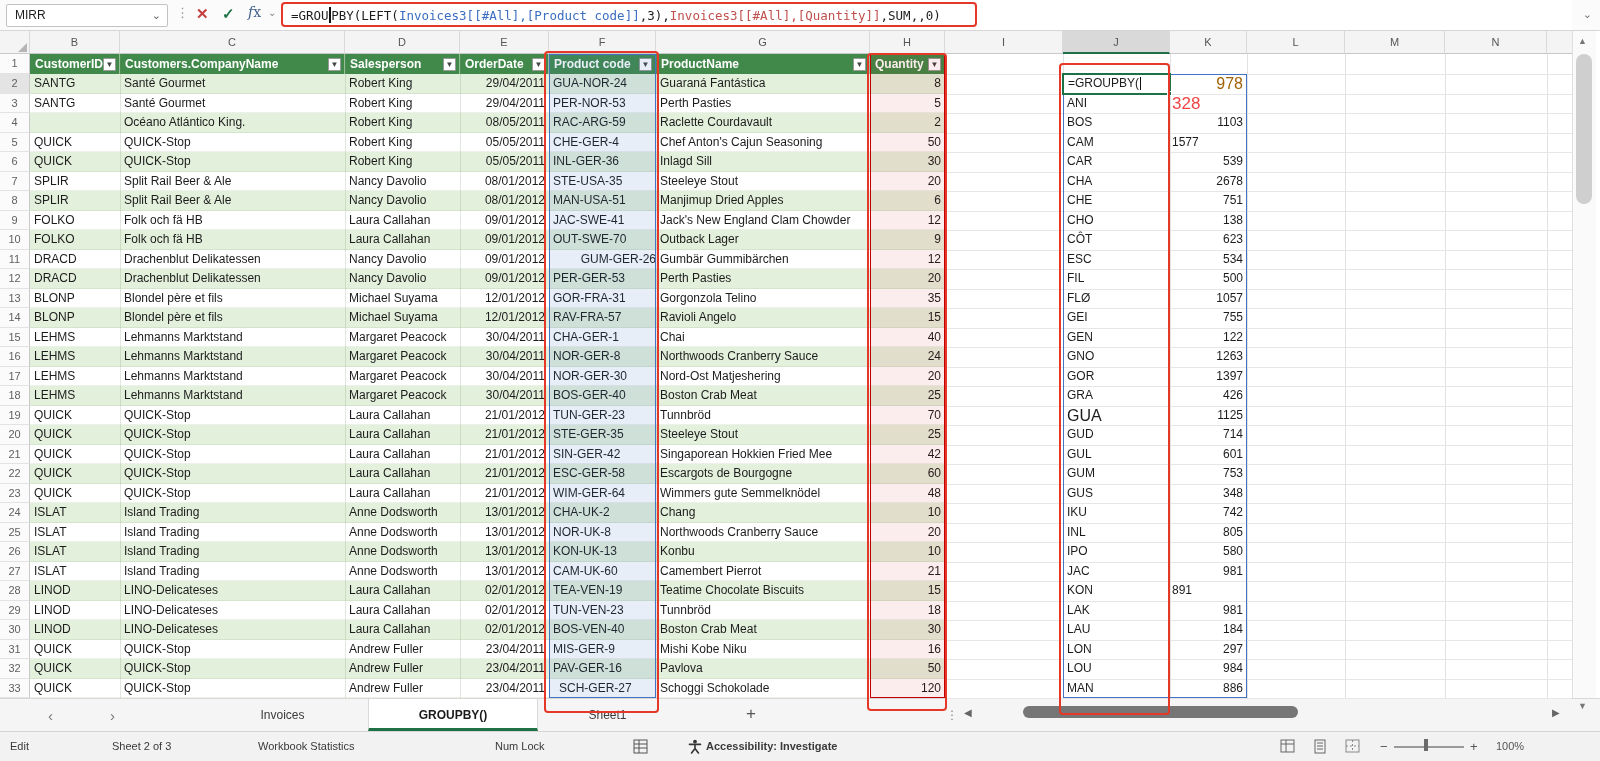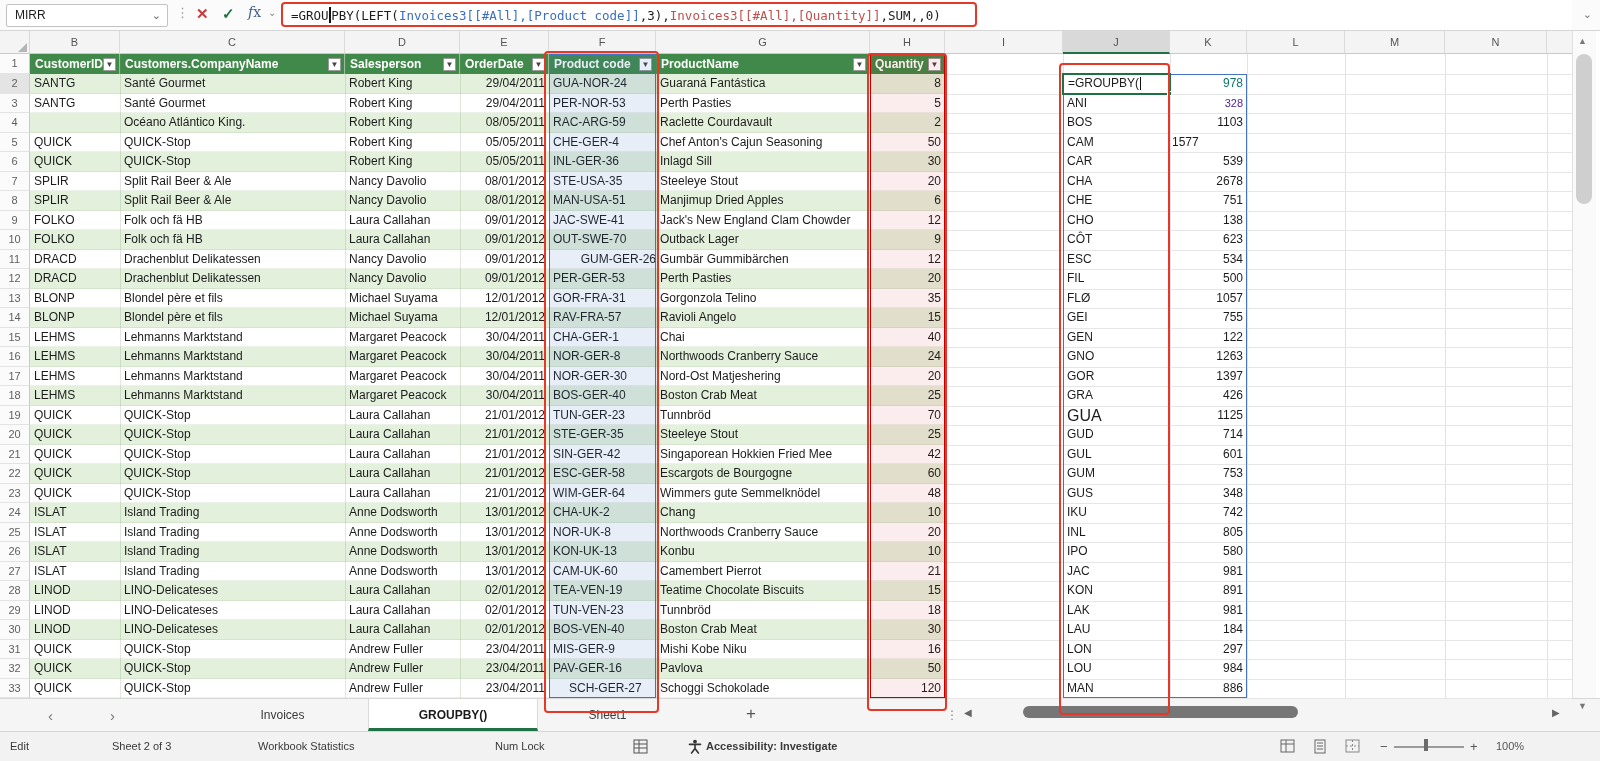--- a/index.html
+++ b/index.html
@@ -423,21 +423,21 @@
     <div style="position: absolute; left: 345px; top: 659px; width: 115px; height: 19.5px; font-size: 12px; line-height: 19.5px; white-space: nowrap; overflow: hidden; padding-left: 4px; color: rgb(28, 28, 28);">Andrew Fuller</div>
     <div style="position: absolute; left: 460px; top: 659px; width: 89px; height: 19.5px; font-size: 12px; line-height: 19.5px; white-space: nowrap; overflow: hidden; text-align: right; padding-right: 4px; color: rgb(28, 28, 28);">23/04/2011</div>
     <div style="position: absolute; left: 549px; top: 659px; width: 107px; height: 19.5px; font-size: 12px; line-height: 19.5px; white-space: nowrap; overflow: hidden; padding-left: 4px; color: rgb(28, 28, 28);">PAV-GER-16</div>
     <div style="position: absolute; left: 656px; top: 659px; width: 214px; height: 19.5px; font-size: 12px; line-height: 19.5px; white-space: nowrap; overflow: hidden; padding-left: 4px; color: rgb(28, 28, 28);">Pavlova</div>
     <div style="position: absolute; left: 870px; top: 659px; width: 75px; height: 19.5px; font-size: 12px; line-height: 19.5px; white-space: nowrap; overflow: hidden; text-align: right; padding-right: 4px; color: rgb(28, 28, 28);">50</div>
     <div style="position: absolute; left: 30px; top: 678.5px; width: 915px; height: 19.5px; background: rgb(255, 255, 255); border-bottom: 1px solid rgba(150, 180, 140, 0.18);"></div>
     <div style="position: absolute; left: 30px; top: 678.5px; width: 90px; height: 19.5px; font-size: 12px; line-height: 19.5px; white-space: nowrap; overflow: hidden; padding-left: 4px; color: rgb(28, 28, 28);">QUICK</div>
     <div style="position: absolute; left: 120px; top: 678.5px; width: 225px; height: 19.5px; font-size: 12px; line-height: 19.5px; white-space: nowrap; overflow: hidden; padding-left: 4px; color: rgb(28, 28, 28);">QUICK-Stop</div>
     <div style="position: absolute; left: 345px; top: 678.5px; width: 115px; height: 19.5px; font-size: 12px; line-height: 19.5px; white-space: nowrap; overflow: hidden; padding-left: 4px; color: rgb(28, 28, 28);">Andrew Fuller</div>
     <div style="position: absolute; left: 460px; top: 678.5px; width: 89px; height: 19.5px; font-size: 12px; line-height: 19.5px; white-space: nowrap; overflow: hidden; text-align: right; padding-right: 4px; color: rgb(28, 28, 28);">23/04/2011</div>
-    <div style="position: absolute; left: 549px; top: 678.5px; width: 107px; height: 19.5px; font-size: 12px; line-height: 19.5px; white-space: nowrap; overflow: hidden; padding-left: 20px; color: rgb(28, 28, 28);">SCH-GER-27</div>
+    <div style="position: absolute; left: 549px; top: 678.5px; width: 107px; height: 19.5px; font-size: 12px; line-height: 19.5px; white-space: nowrap; overflow: hidden; padding-left: 10px; color: rgb(28, 28, 28);">SCH-GER-27</div>
     <div style="position: absolute; left: 656px; top: 678.5px; width: 214px; height: 19.5px; font-size: 12px; line-height: 19.5px; white-space: nowrap; overflow: hidden; padding-left: 4px; color: rgb(28, 28, 28);">Schoggi Schokolade</div>
     <div style="position: absolute; left: 870px; top: 678.5px; width: 75px; height: 19.5px; font-size: 12px; line-height: 19.5px; white-space: nowrap; overflow: hidden; text-align: right; padding-right: 4px; color: rgb(28, 28, 28);">120</div>
     <div style="position: absolute; left: 120px; top: 54px; width: 1px; height: 644px; background: rgba(120, 150, 110, 0.22);"></div>
     <div style="position: absolute; left: 345px; top: 54px; width: 1px; height: 644px; background: rgba(120, 150, 110, 0.22);"></div>
     <div style="position: absolute; left: 460px; top: 54px; width: 1px; height: 644px; background: rgba(120, 150, 110, 0.22);"></div>
     <div style="position: absolute; left: 549px; top: 54px; width: 1px; height: 644px; background: rgba(120, 150, 110, 0.22);"></div>
     <div style="position: absolute; left: 656px; top: 54px; width: 1px; height: 644px; background: rgba(120, 150, 110, 0.22);"></div>
     <div style="position: absolute; left: 870px; top: 54px; width: 1px; height: 644px; background: rgba(120, 150, 110, 0.22);"></div>
     <div style="position: absolute; left: 945px; top: 54px; width: 1px; height: 644px; background: rgb(226, 226, 226);"></div>
     <div style="position: absolute; left: 1063px; top: 54px; width: 1px; height: 644px; background: rgb(226, 226, 226);"></div>
@@ -472,23 +472,23 @@
     <div style="position: absolute; left: 945px; top: 522.5px; width: 627px; height: 1px; background: rgb(230, 230, 230);"></div>
     <div style="position: absolute; left: 945px; top: 542px; width: 627px; height: 1px; background: rgb(230, 230, 230);"></div>
     <div style="position: absolute; left: 945px; top: 561.5px; width: 627px; height: 1px; background: rgb(230, 230, 230);"></div>
     <div style="position: absolute; left: 945px; top: 581px; width: 627px; height: 1px; background: rgb(230, 230, 230);"></div>
     <div style="position: absolute; left: 945px; top: 600.5px; width: 627px; height: 1px; background: rgb(230, 230, 230);"></div>
     <div style="position: absolute; left: 945px; top: 620px; width: 627px; height: 1px; background: rgb(230, 230, 230);"></div>
     <div style="position: absolute; left: 945px; top: 639.5px; width: 627px; height: 1px; background: rgb(230, 230, 230);"></div>
     <div style="position: absolute; left: 945px; top: 659px; width: 627px; height: 1px; background: rgb(230, 230, 230);"></div>
     <div style="position: absolute; left: 945px; top: 678.5px; width: 627px; height: 1px; background: rgb(230, 230, 230);"></div>
     <div style="position: absolute; left: 945px; top: 698px; width: 627px; height: 1px; background: rgb(230, 230, 230);"></div>
-    <div style="position: absolute; left: 1172px; top: 74px; width: 71px; height: 19.5px; font-size: 12px; line-height: 19.5px; text-align: right; color: #0f766e;">978</div>
+    <div style="position: absolute; left: 1172px; top: 74px; width: 71px; height: 19.5px; font-size: 16px; line-height: 19.5px; text-align: right; color: #a16207;">978</div>
     <div style="position: absolute; left: 1067px; top: 93.5px; width: 100px; height: 19.5px; font-size: 12px; line-height: 19.5px; color: rgb(28, 28, 28);">ANI</div>
-    <div style="position: absolute; left: 1172px; top: 93.5px; width: 71px; height: 19.5px; font-size: 11px; line-height: 19.5px; text-align: right; color: #4c1d95;">328</div>
+    <div style="position: absolute; left: 1172px; top: 93.5px; width: 71px; height: 19.5px; font-size: 17px; line-height: 19.5px; color: #ef4444;">328</div>
     <div style="position: absolute; left: 1067px; top: 113px; width: 100px; height: 19.5px; font-size: 12px; line-height: 19.5px; color: rgb(28, 28, 28);">BOS</div>
     <div style="position: absolute; left: 1172px; top: 113px; width: 71px; height: 19.5px; font-size: 12px; line-height: 19.5px; text-align: right; color: rgb(28, 28, 28);">1103</div>
     <div style="position: absolute; left: 1067px; top: 132.5px; width: 100px; height: 19.5px; font-size: 12px; line-height: 19.5px; color: rgb(28, 28, 28);">CAM</div>
     <div style="position: absolute; left: 1172px; top: 132.5px; width: 71px; height: 19.5px; font-size: 12px; line-height: 19.5px; color: rgb(28, 28, 28);">1577</div>
     <div style="position: absolute; left: 1067px; top: 152px; width: 100px; height: 19.5px; font-size: 12px; line-height: 19.5px; color: rgb(28, 28, 28);">CAR</div>
     <div style="position: absolute; left: 1172px; top: 152px; width: 71px; height: 19.5px; font-size: 12px; line-height: 19.5px; text-align: right; color: rgb(28, 28, 28);">539</div>
     <div style="position: absolute; left: 1067px; top: 171.5px; width: 100px; height: 19.5px; font-size: 12px; line-height: 19.5px; color: rgb(28, 28, 28);">CHA</div>
     <div style="position: absolute; left: 1172px; top: 171.5px; width: 71px; height: 19.5px; font-size: 12px; line-height: 19.5px; text-align: right; color: rgb(28, 28, 28);">2678</div>
     <div style="position: absolute; left: 1067px; top: 191px; width: 100px; height: 19.5px; font-size: 12px; line-height: 19.5px; color: rgb(28, 28, 28);">CHE</div>
     <div style="position: absolute; left: 1172px; top: 191px; width: 71px; height: 19.5px; font-size: 12px; line-height: 19.5px; text-align: right; color: rgb(28, 28, 28);">751</div>
@@ -524,21 +524,21 @@
     <div style="position: absolute; left: 1172px; top: 483.5px; width: 71px; height: 19.5px; font-size: 12px; line-height: 19.5px; text-align: right; color: rgb(28, 28, 28);">348</div>
     <div style="position: absolute; left: 1067px; top: 503px; width: 100px; height: 19.5px; font-size: 12px; line-height: 19.5px; color: rgb(28, 28, 28);">IKU</div>
     <div style="position: absolute; left: 1172px; top: 503px; width: 71px; height: 19.5px; font-size: 12px; line-height: 19.5px; text-align: right; color: rgb(28, 28, 28);">742</div>
     <div style="position: absolute; left: 1067px; top: 522.5px; width: 100px; height: 19.5px; font-size: 12px; line-height: 19.5px; color: rgb(28, 28, 28);">INL</div>
     <div style="position: absolute; left: 1172px; top: 522.5px; width: 71px; height: 19.5px; font-size: 12px; line-height: 19.5px; text-align: right; color: rgb(28, 28, 28);">805</div>
     <div style="position: absolute; left: 1067px; top: 542px; width: 100px; height: 19.5px; font-size: 12px; line-height: 19.5px; color: rgb(28, 28, 28);">IPO</div>
     <div style="position: absolute; left: 1172px; top: 542px; width: 71px; height: 19.5px; font-size: 12px; line-height: 19.5px; text-align: right; color: rgb(28, 28, 28);">580</div>
     <div style="position: absolute; left: 1067px; top: 561.5px; width: 100px; height: 19.5px; font-size: 12px; line-height: 19.5px; color: rgb(28, 28, 28);">JAC</div>
     <div style="position: absolute; left: 1172px; top: 561.5px; width: 71px; height: 19.5px; font-size: 12px; line-height: 19.5px; text-align: right; color: rgb(28, 28, 28);">981</div>
     <div style="position: absolute; left: 1067px; top: 581px; width: 100px; height: 19.5px; font-size: 12px; line-height: 19.5px; color: rgb(28, 28, 28);">KON</div>
-    <div style="position: absolute; left: 1172px; top: 581px; width: 71px; height: 16px; font-size: 12px; line-height: 19.5px; text-align: right; color: rgb(28, 28, 28);">891</div>
+    <div style="position: absolute; left: 1172px; top: 581px; width: 71px; height: 16px; font-size: 12px; line-height: 19.5px; text-align: left; color: rgb(28, 28, 28);">891</div>
     <div style="position: absolute; left: 1067px; top: 600.5px; width: 100px; height: 19.5px; font-size: 12px; line-height: 19.5px; color: rgb(28, 28, 28);">LAK</div>
     <div style="position: absolute; left: 1172px; top: 600.5px; width: 71px; height: 19.5px; font-size: 12px; line-height: 19.5px; text-align: right; color: rgb(28, 28, 28);">981</div>
     <div style="position: absolute; left: 1067px; top: 620px; width: 100px; height: 19.5px; font-size: 12px; line-height: 19.5px; color: rgb(28, 28, 28);">LAU</div>
     <div style="position: absolute; left: 1172px; top: 620px; width: 71px; height: 19.5px; font-size: 12px; line-height: 19.5px; text-align: right; color: rgb(28, 28, 28);">184</div>
     <div style="position: absolute; left: 1067px; top: 639.5px; width: 100px; height: 19.5px; font-size: 12px; line-height: 19.5px; color: rgb(28, 28, 28);">LON</div>
     <div style="position: absolute; left: 1172px; top: 639.5px; width: 71px; height: 19.5px; font-size: 12px; line-height: 19.5px; text-align: right; color: rgb(28, 28, 28);">297</div>
     <div style="position: absolute; left: 1067px; top: 659px; width: 100px; height: 19.5px; font-size: 12px; line-height: 19.5px; color: rgb(28, 28, 28);">LOU</div>
     <div style="position: absolute; left: 1172px; top: 659px; width: 71px; height: 19.5px; font-size: 12px; line-height: 19.5px; text-align: right; color: rgb(28, 28, 28);">984</div>
     <div style="position: absolute; left: 1067px; top: 678.5px; width: 100px; height: 19.5px; font-size: 12px; line-height: 19.5px; color: rgb(28, 28, 28);">MAN</div>
     <div style="position: absolute; left: 1172px; top: 678.5px; width: 71px; height: 19.5px; font-size: 12px; line-height: 19.5px; text-align: right; color: rgb(28, 28, 28);">886</div>

